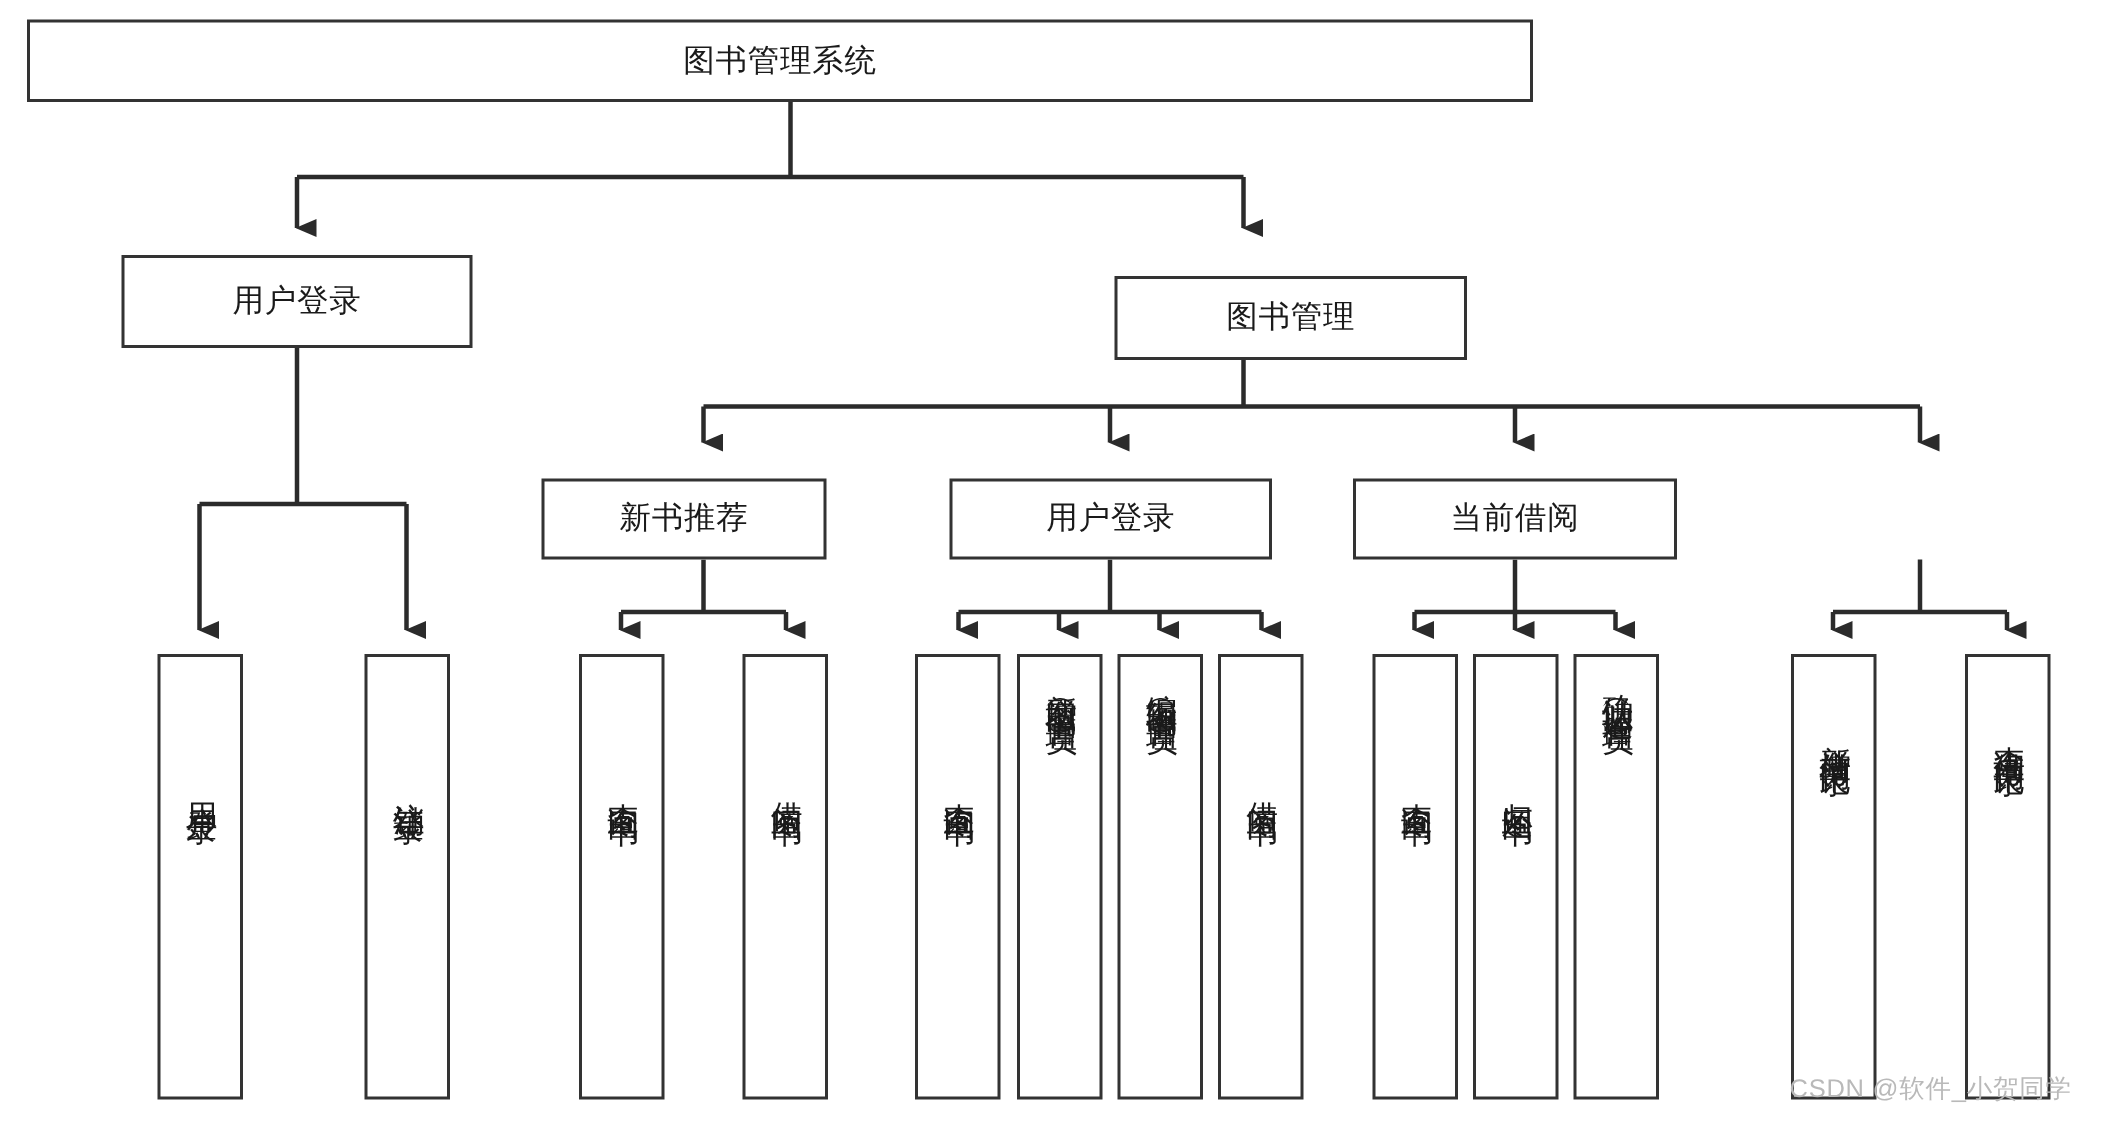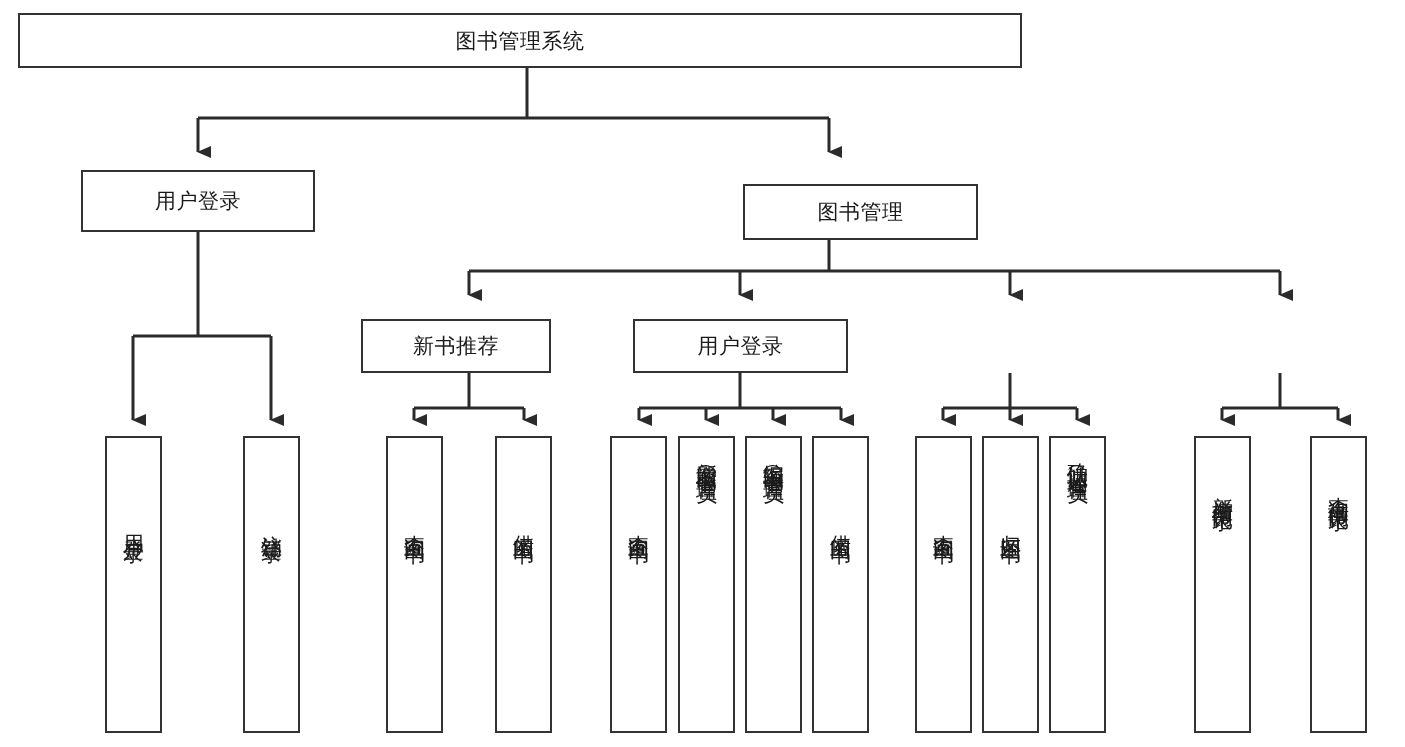--- a/index.html
+++ b/index.html
@@ -135,20 +135,23 @@
   </div>
 
   <div class="node horizontal" style="left:361px; top:319px; width:190px; height:54px;">
     <span class="node-label">新书推荐</span>
   </div>
 
   <div class="node horizontal" style="left:633px; top:319px; width:215px; height:54px;">
     <span class="node-label">用户登录</span>
   </div>
 
+  <div class="node horizontal" style="left:902px; top:319px; width:216px; height:54px;">
+    <span class="node-label">当前借阅</span>
+  </div>
 
 
   <div class="node vertical" style="left:105px; top:436px; width:57px; height:297px; padding-top:80px;">
     <span class="node-label">用户登录</span>
   </div>
 
   <div class="node vertical" style="left:243px; top:436px; width:57px; height:297px; padding-top:80px;">
     <span class="node-label">注销登录</span>
   </div>
 
@@ -189,14 +192,15 @@
   </div>
 
   <div class="node vertical" style="left:1194px; top:436px; width:57px; height:297px; padding-top:42px;">
     <span class="node-label">新增借阅记录</span>
   </div>
 
   <div class="node vertical" style="left:1310px; top:436px; width:57px; height:297px; padding-top:42px;">
     <span class="node-label">查询借阅记录</span>
   </div>
 
+  <div id="watermark">CSDN @软件_小贺同学</div>
 
 </div>
 
 </body></html>

